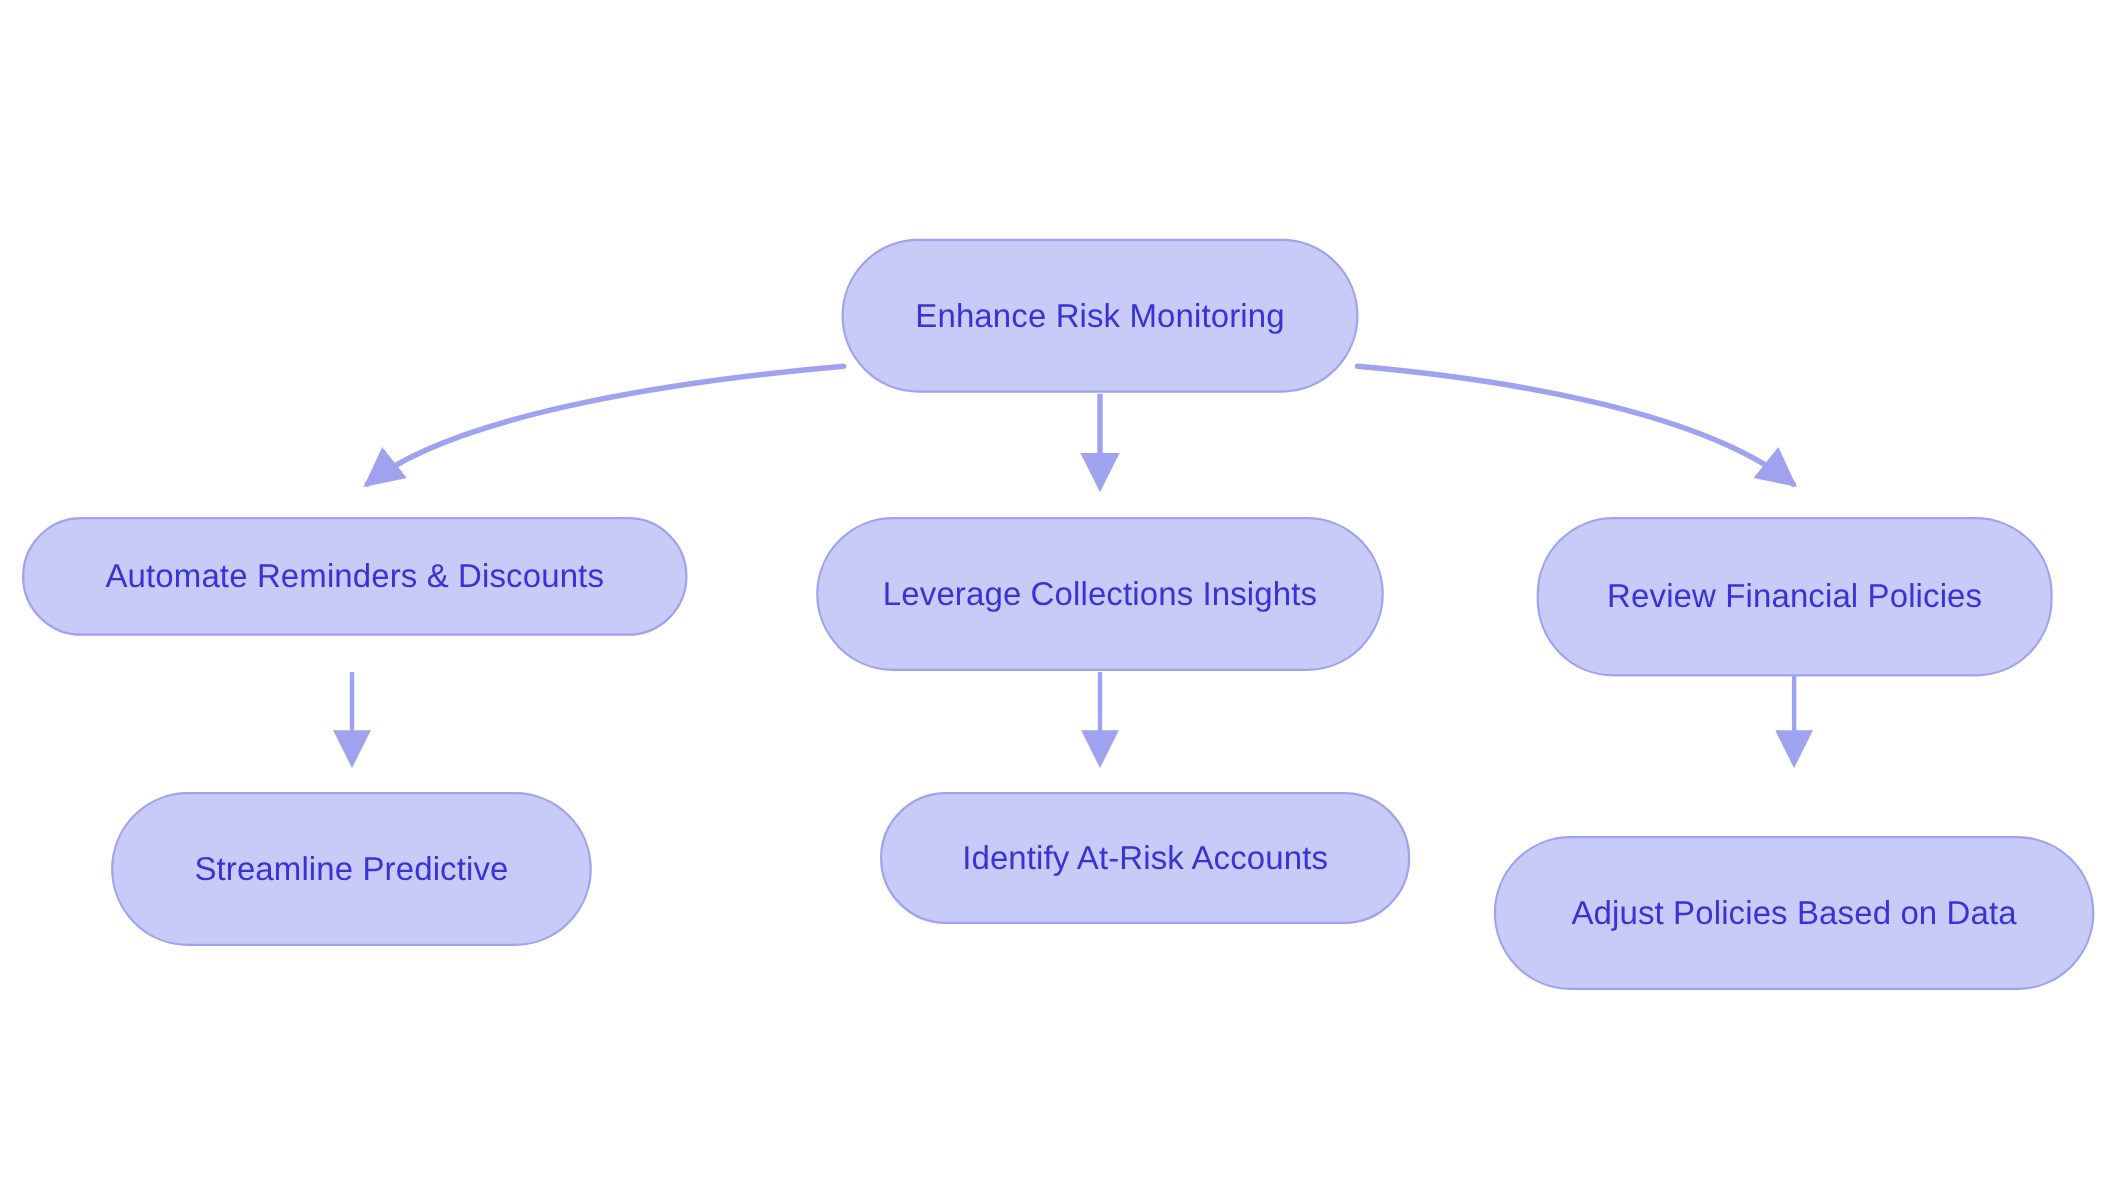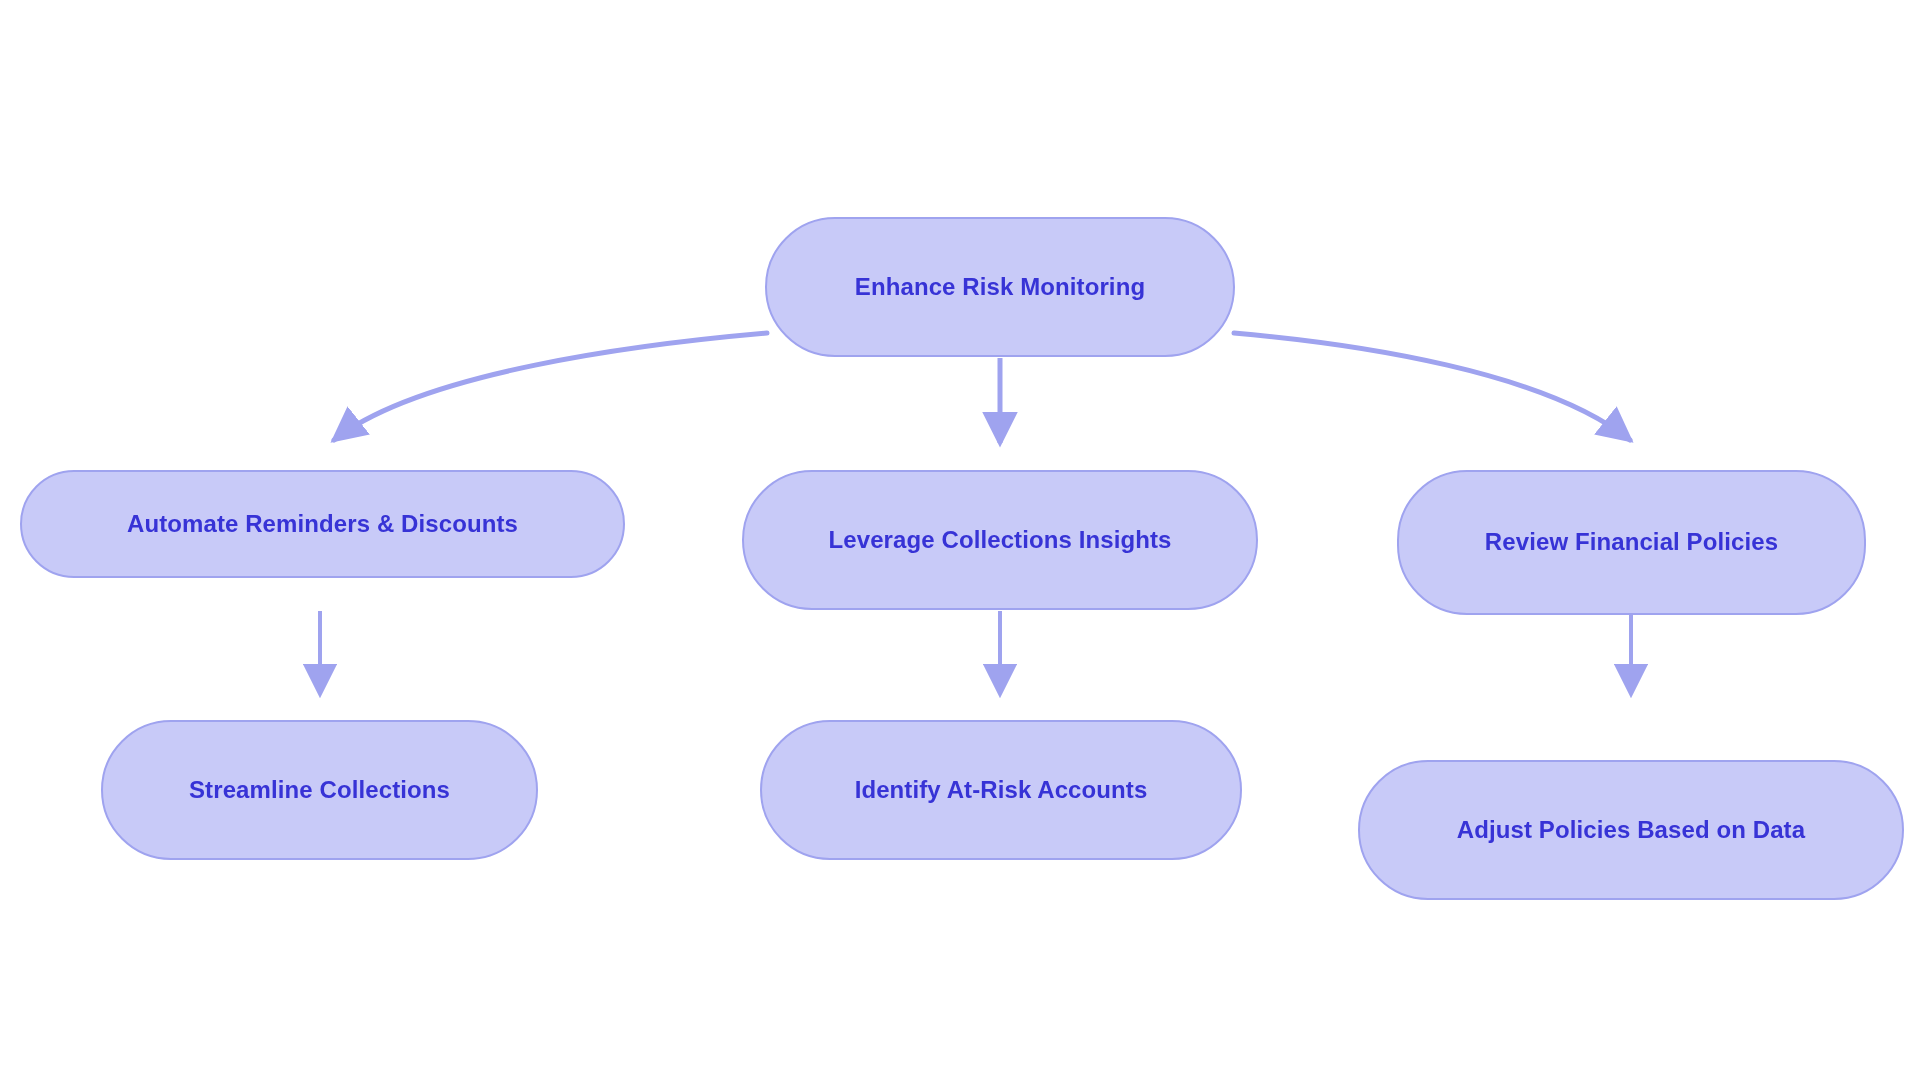--- a/index.html
+++ b/index.html
@@ -35,22 +35,22 @@
     background: #c8caf8;
     border: 2px solid #9fa3ef;
     border-radius: 70px;
     color: #3733d6;
     text-align: center;
     white-space: nowrap;
     letter-spacing: 0.1px;
   }
   .node-label {
     display: block;
-    font-size: 24px;
-    font-weight: 700;
+    font-size: 30px;
+    font-weight: 400;
     line-height: 1.1;
     color: #3733d6;
     text-align: right;
   }
 
   
   #node-root {
     left: 765px;
     top: 217px;
     width: 470px;
@@ -74,24 +74,24 @@
     width: 469px;
     height: 145px;
   }
   #node-streamline {
     left: 101px;
     top: 720px;
     width: 437px;
     height: 140px;
   }
   #node-identify {
-    left: 760px;
+    left: 800px;
     top: 720px;
     width: 482px;
-    height: 140px;
+    height: 120px;
   }
   #node-adjust {
     left: 1358px;
     top: 720px;
     width: 546px;
     height: 140px;
     margin-top: 40px;
   }
 </style>
 </head>
@@ -132,21 +132,21 @@
 
   <div class="node" id="node-leverage">
     <span class="node-label">Leverage Collections Insights</span>
   </div>
 
   <div class="node" id="node-review">
     <span class="node-label">Review Financial Policies</span>
   </div>
 
   <div class="node" id="node-streamline">
-    <span class="node-label">Streamline Collections</span>
+    <span class="node-label">Streamline Predictive</span>
   </div>
 
   <div class="node" id="node-identify">
     <span class="node-label">Identify At-Risk Accounts</span>
   </div>
 
   <div class="node" id="node-adjust">
     <span class="node-label">Adjust Policies Based on Data</span>
   </div>
 

